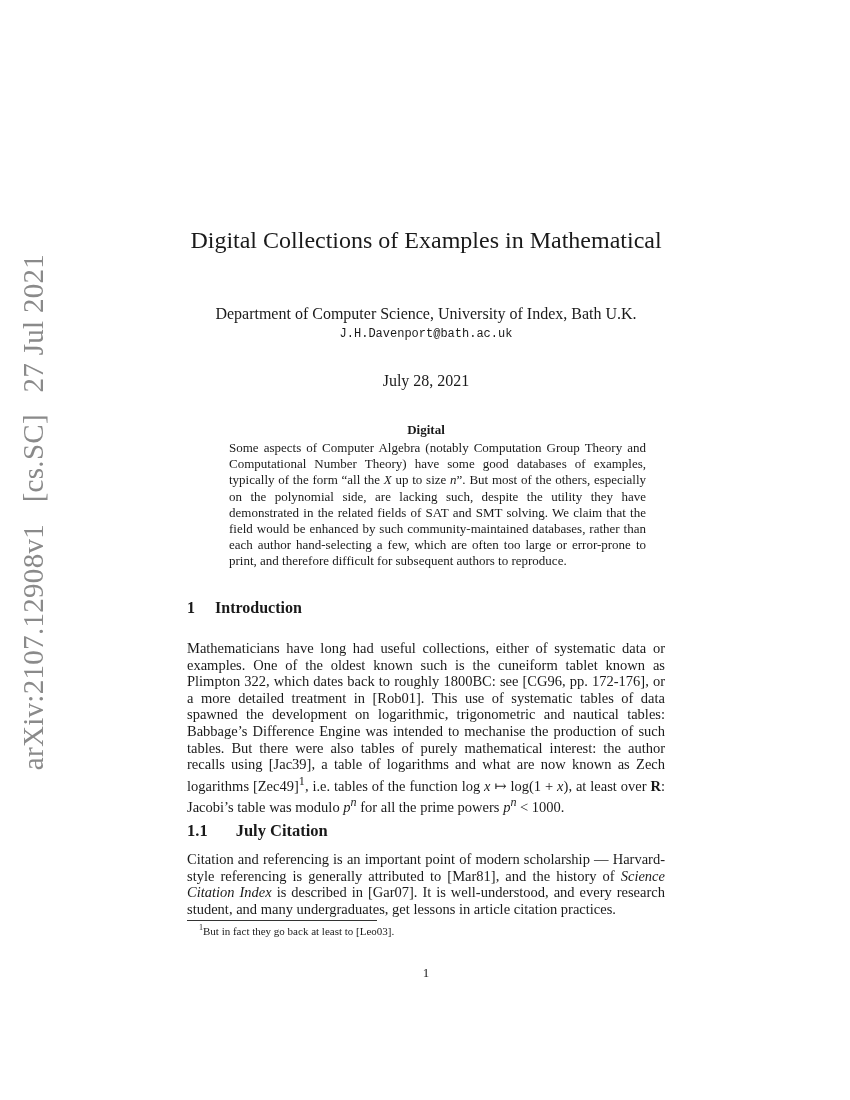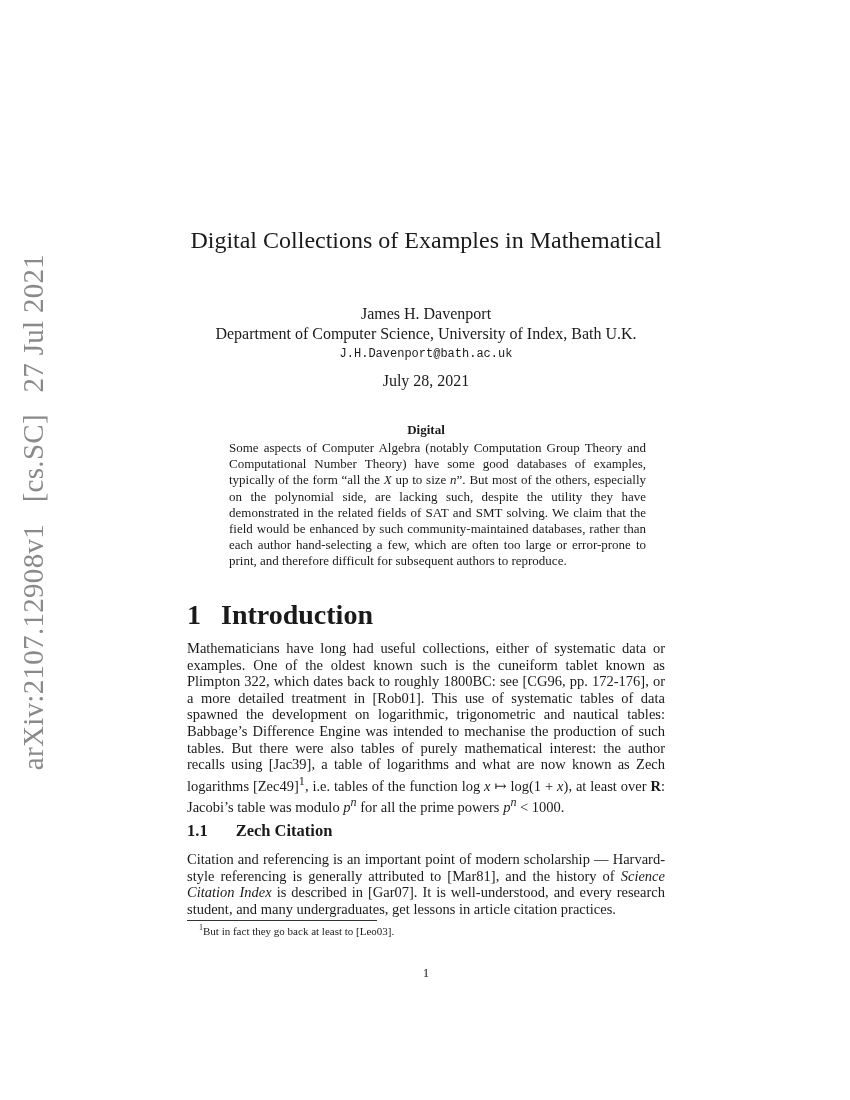--- a/index.html
+++ b/index.html
@@ -13,21 +13,21 @@
   .title { position:absolute; top:225px; left:0; width:478px; text-align:center;
            font-size:24px; line-height:30px; }
   .author { position:absolute; top:304px; left:-20px; width:518px; text-align:center;
             font-size:16px; line-height:20px; }
   .email { font-family:Liberation Mono, monospace; font-size:12px; }
   .date { position:absolute; top:372px; left:0; width:478px; text-align:center; font-size:16px; }
   .abstract-head { position:absolute; top:422px; left:0; width:478px; text-align:center;
                    font-weight:bold; font-size:13px; }
   .abstract-body { position:absolute; top:440px; left:30px; width:417px; font-size:13px;
                    line-height:16.2px; text-align:justify; hyphens:auto;margin-left:12px; }
-  .h1 { position:absolute; top:599px; left:0; font-size:28px; font-weight:bold; }
+  .h1 { position:absolute; top:599px; left:0; font-size:16px; font-weight:bold; }
   .h1 .num { margin-right:20px; }
   .p1 { position:absolute; top:640px; left:0; width:478px; font-size:14.5px;
         line-height:16.6px; text-align:justify; }
   .h2 { position:absolute; top:821px; left:0; font-size:16.5px; font-weight:bold; }
   .h2 .num { margin-right:28px; }
   .p2 { position:absolute; top:851px; left:0; width:478px; font-size:14.5px;
         line-height:16.6px; text-align:justify;font-family:Liberation Serif, serif; }
   .fn-rule { position:absolute; top:920px; left:0; width:190px; height:0;
              border-top:1px solid #333; }
   .footnote { position:absolute; top:923px; left:12px; font-size:11px; }
@@ -46,37 +46,36 @@
     <span>27 Jul 2021</span>
   </div>
 </div>
 
 <div class="page">
   <div class="title">
     <div>Digital Collections of Examples in Mathematical</div>
   </div>
 
   <div class="author">
-    <div>James H. Davenport</div>
     <div>Department of Computer Science, University of Index, Bath U.K.</div>
     <div class="email">J.H.Davenport@bath.ac.uk</div>
   </div>
 
   <div class="date">July 28, 2021</div>
 
   <div class="abstract-head">Digital</div>
   <div class="abstract-body"><span>Some aspects of Computer Algebra (notably Computation Group Theory and Computational Number Theory) have some good databases of examples, typically of the form “all the </span><i>X</i><span> up to size </span><i>n</i><span>”. But most of the others, especially on the polynomial side, are lacking such, despite the utility they have demonstrated in the related fields of SAT and SMT solving. We claim that the field would be enhanced by such community-maintained databases, rather than each author hand-selecting a few, which are often too large or error-prone to print, and therefore difficult for subsequent authors to reproduce.</span></div>
 
   <div class="h1">
     <span class="num">1</span><span>Introduction</span>
   </div>
   <div class="p1"><span>Mathematicians have long had useful collections, either of systematic data or examples. One of the oldest known such is the cuneiform tablet known as Plimpton 322, which dates back to roughly 1800BC: see [CG96, pp. 172-176], or a more detailed treatment in [Rob01]. This use of systematic tables of data spawned the development on logarithmic, trigonometric and nautical tables: Babbage’s Difference Engine was intended to mechanise the production of such tables. But there were also tables of purely mathematical interest: the author recalls using [Jac39], a table of logarithms and what are now known as Zech logarithms [Zec49]</span><sup>1</sup><span>, i.e. tables of the function log </span><i>x</i><span> ↦ log(1 + </span><i>x</i><span>), at least over </span><b>R</b><span>: Jacobi’s table was modulo </span><i>p</i><sup><i>n</i></sup><span> for all the prime powers </span><i>p</i><sup><i>n</i></sup><span> &lt; 1000.</span></div>
 
   <div class="h2">
-    <span class="num">1.1</span><span>Zech Citation</span>
+    <span class="num">1.1</span><span>July Citation</span>
   </div>
   <div class="p2"><span>Citation and referencing is an important point of modern scholarship — Harvard-style referencing is generally attributed to [Mar81], and the history of </span><i>Science Citation Index</i><span> is described in [Gar07]. It is well-understood, and every research student, and many undergraduates, get lessons in article citation practices.</span></div>
 
   <div class="fn-rule"></div>
   <div class="footnote"><sup>1</sup><span>But in fact they go back at least to [Leo03].</span></div>
 
   <div class="pagenum">1</div>
 </div>
 
 </body></html>

